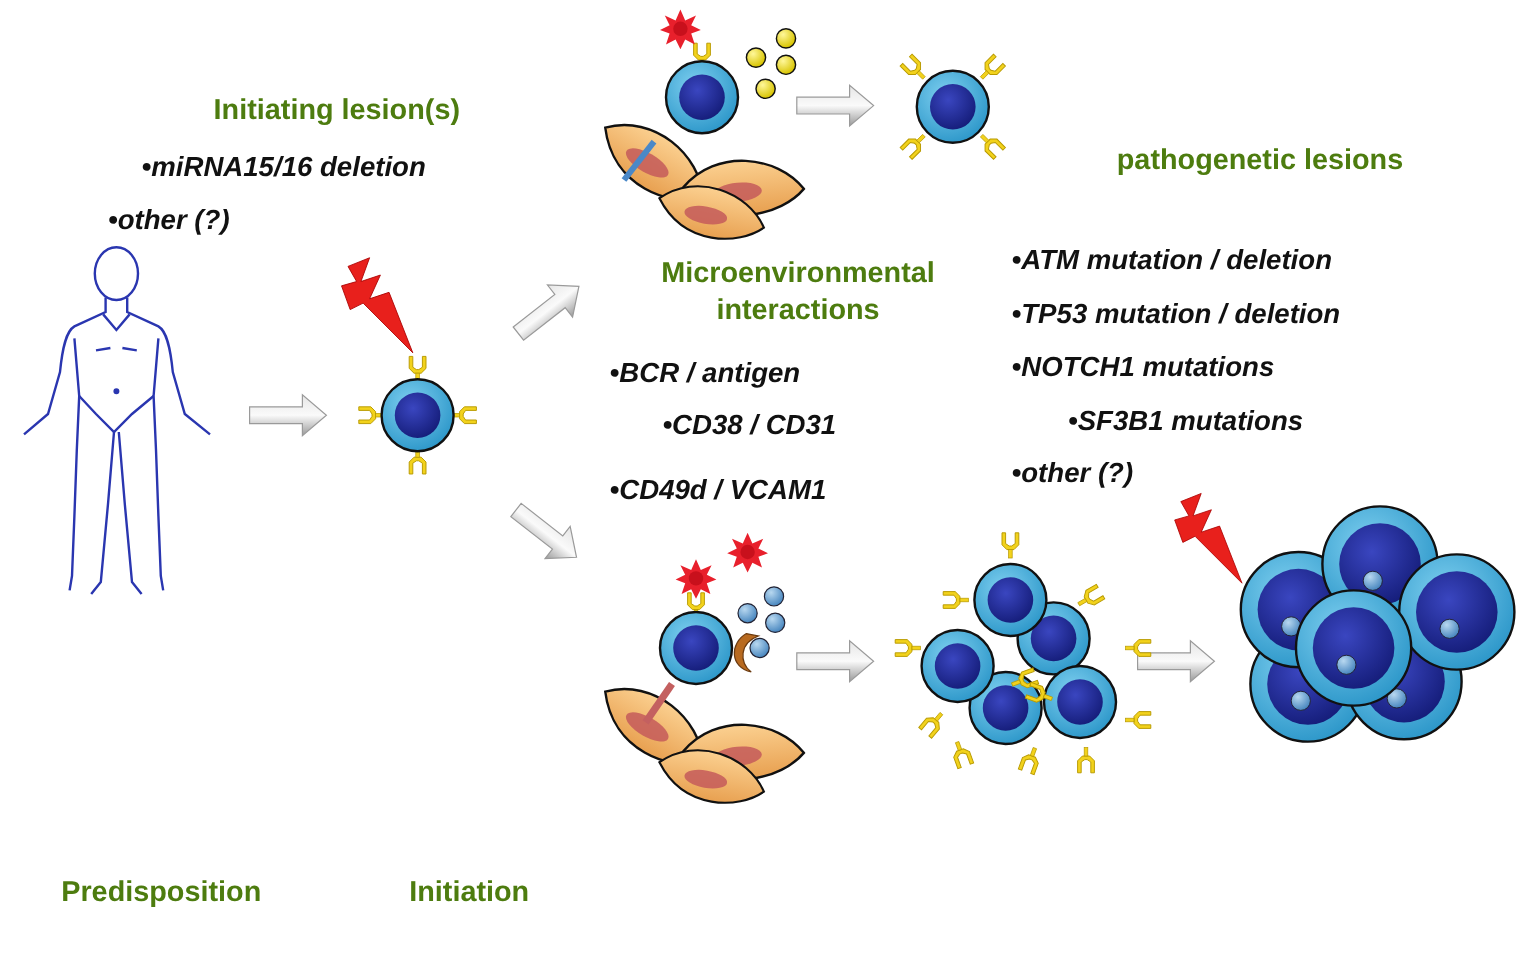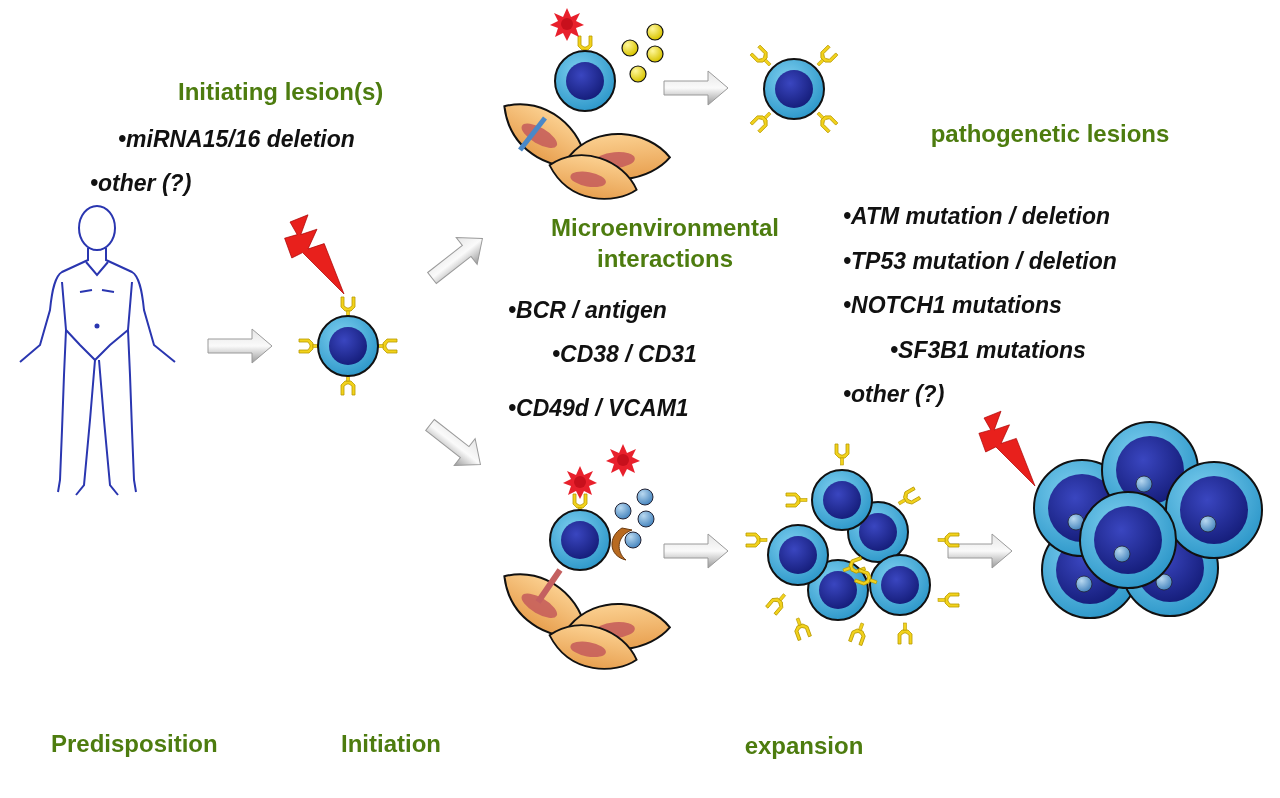--- a/index.html
+++ b/index.html
@@ -204,16 +204,15 @@
 </div>
 <div class="txt blk bul" style="left:843px;top:203px;">•ATM mutation / deletion</div>
 <div class="txt blk bul" style="left:843px;top:248px;">•TP53 mutation / deletion</div>
 <div class="txt blk bul" style="left:843px;top:292px;font-style:italic;">•NOTCH1 mutations</div>
 <div class="txt blk bul" style="left:843px;top:337px;margin-left:47px;">•SF3B1 mutations</div>
 <div class="txt blk bul" style="left:843px;top:381px;">•other (?)</div>
 
 <div class="txt red stage" style="left:12px;top:730px;">Predisposition</div>
 <div class="txt red stage" style="left:302px;top:730px;text-align:right;">Initiation</div>
 <div class="txt red stage" style="left:690px;top:730px;width:150px;text-align:center;line-height:31px;">
-  <div>expansion</div>
 </div>
 <div class="txt red stage" style="left:960px;top:730px;width:310px;text-align:center;line-height:31px;">
 </div>
 
 </body></html>

